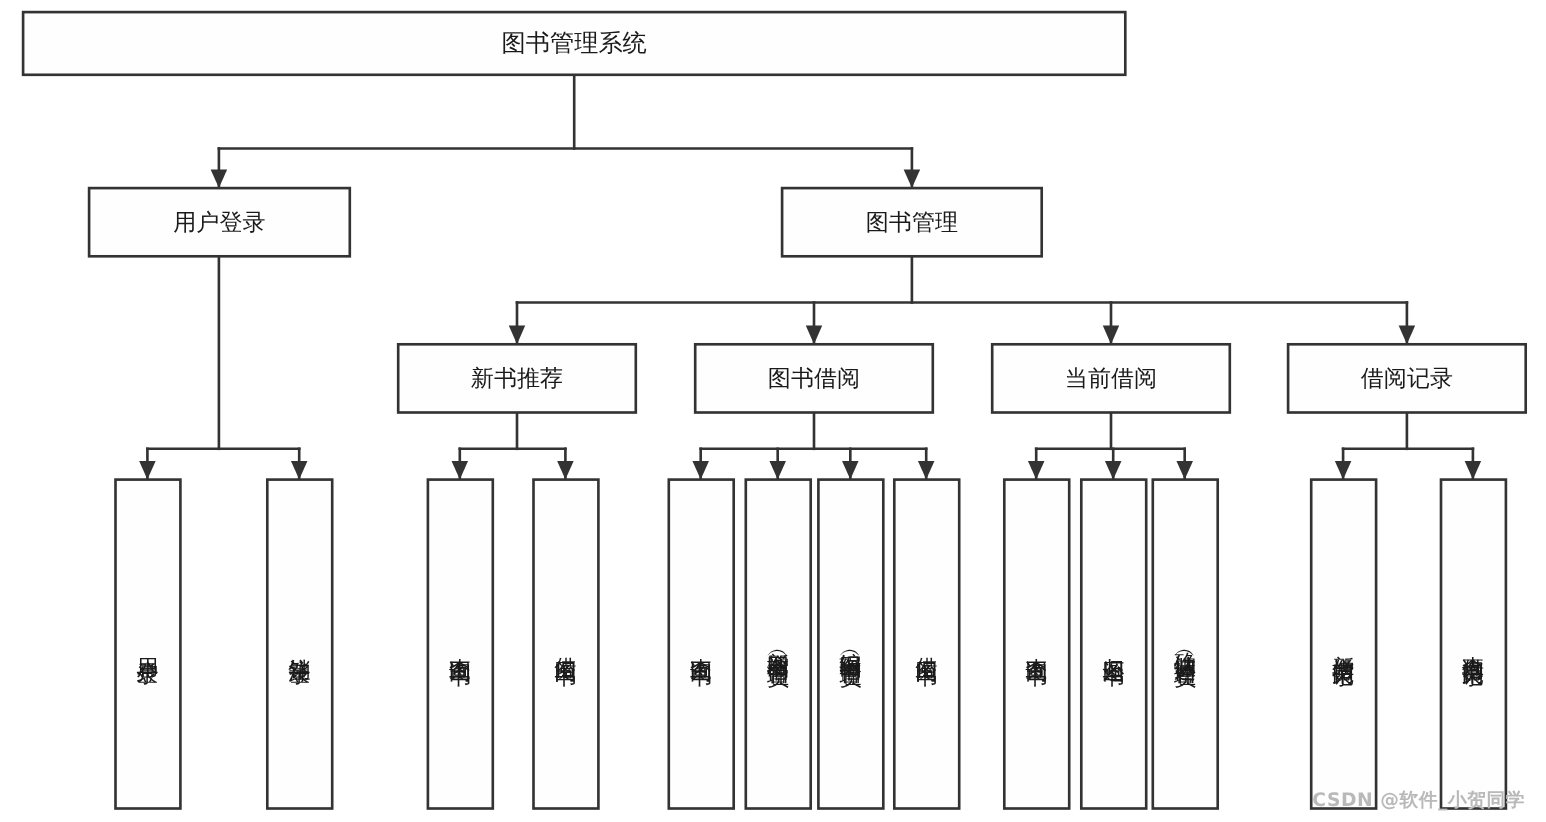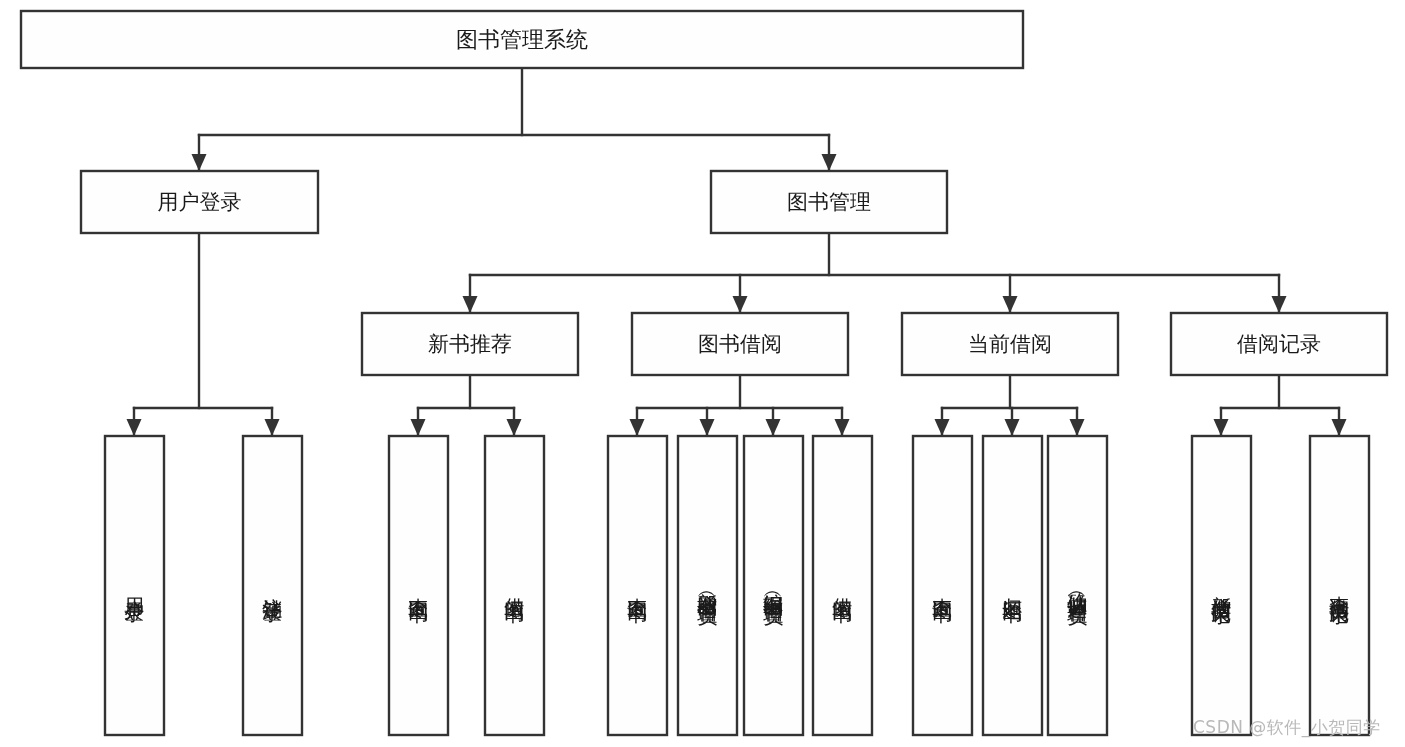--- a/index.html
+++ b/index.html
@@ -73,20 +73,21 @@
     white-space: nowrap;
     pointer-events: none;
   }
   .watermark {
     position: absolute;
     font-family: "DejaVu Sans", "Liberation Sans", sans-serif;
     font-size: 17px;
     color: #b9b9b9;
     letter-spacing: 0.5px;
     white-space: nowrap;
+    font-weight: bold;
   }
 </style>
 </head>
 <body>
 
 <div id="diagram-root">
   <svg id="diagram-svg" viewBox="0 0 1405 747">
     <g id="connector-layer">
         <line x1="522" y1="68" x2="522" y2="135" class="connector"></line>
         <line x1="199" y1="135" x2="829" y2="135" class="connector"></line>

